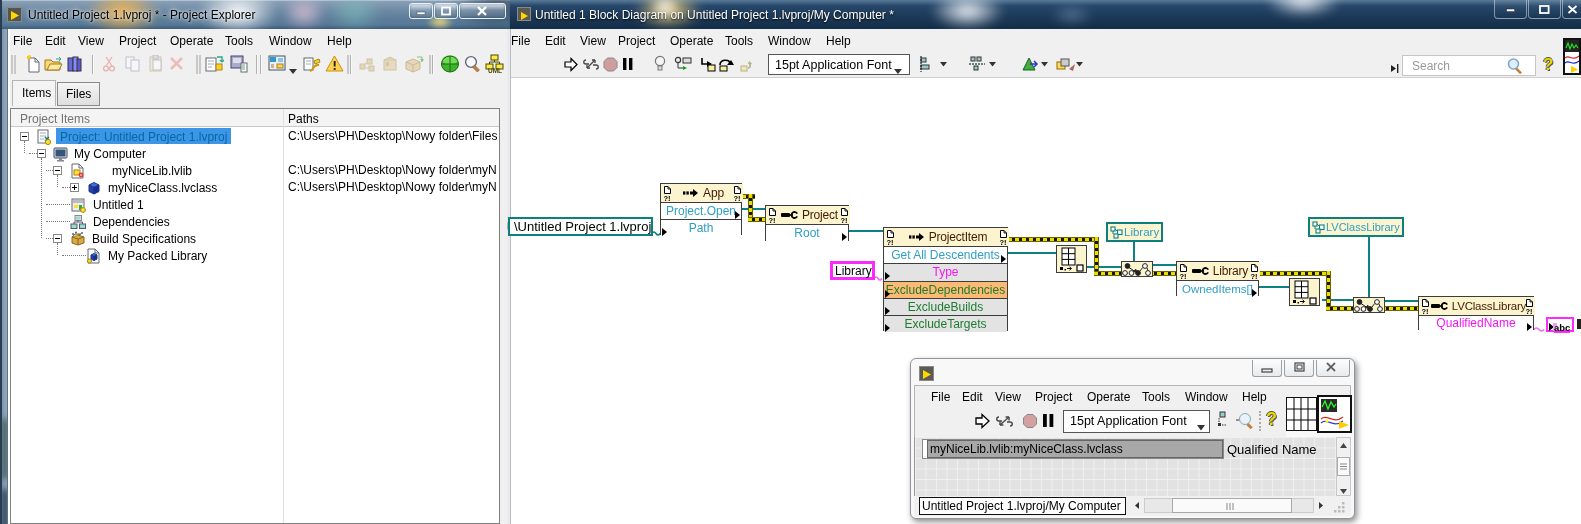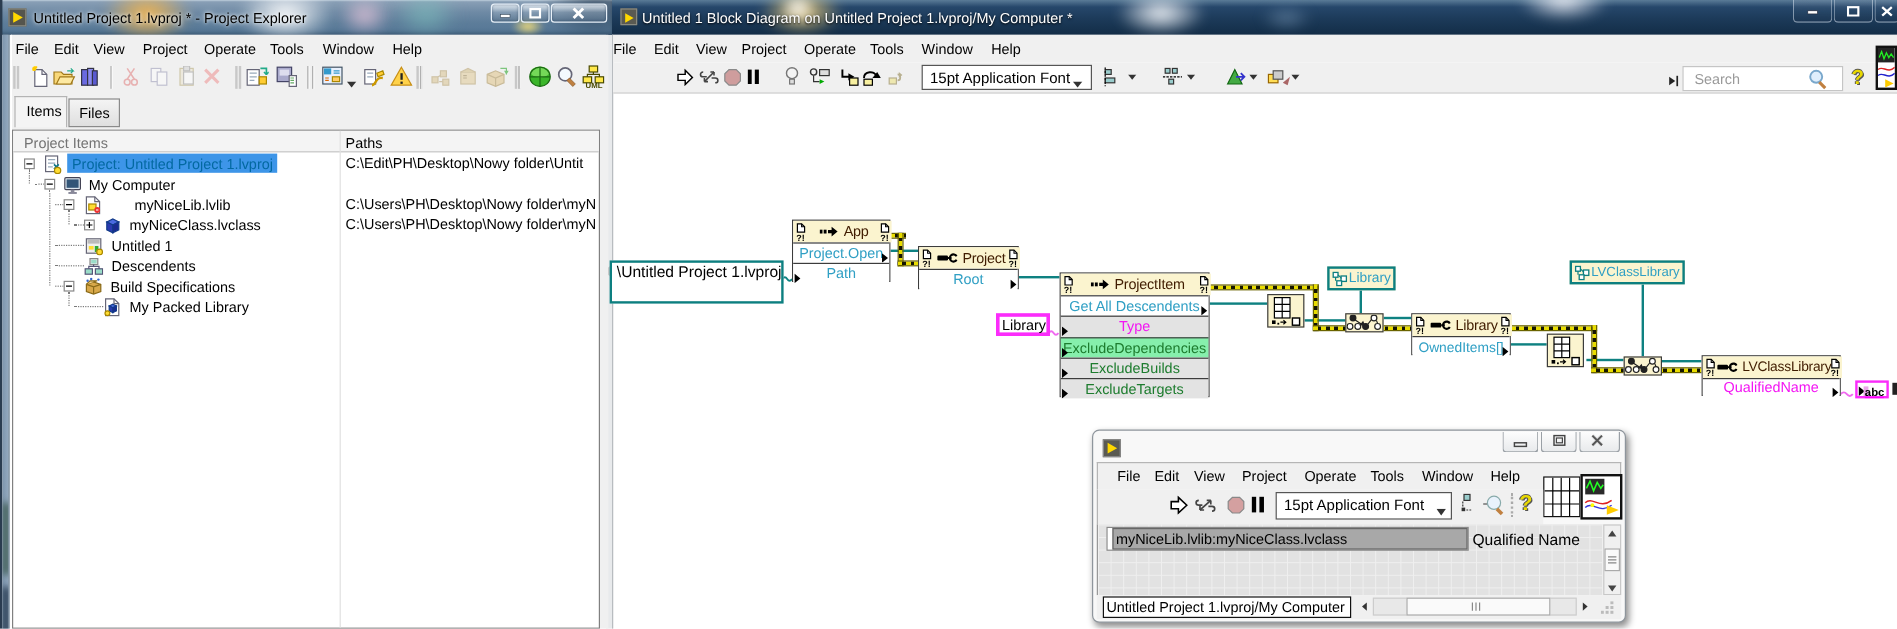--- a/index.html
+++ b/index.html
@@ -249,21 +249,21 @@
         </svg>
       </span>
       <span style="font-size:12px;color:#401c00;margin-left:4px;white-space:nowrap;letter-spacing:-0.2px;">ProjectItem</span>
     </div>
     <div class="nrow" style="top:18px;height:17px;background:#fff;color:#2f9fc4;font-size:12px;line-height:16px;">Get All Descendents<div style="position:absolute;left:117px;top:4px;width:6px;height:8px;"><svg width="6" height="8">
           <polygon points="0,0 5,4 0,8" fill="#000"></polygon>
         </svg></div></div>
     <div class="nrow" style="top:35px;height:18px;background:#e3e3e3;color:#f315f3;font-size:12px;line-height:17px;">Type<div style="position:absolute;left:1px;top:4px;width:6px;height:8px;"><svg width="6" height="8">
           <polygon points="0,0 5,4 0,8" fill="#000"></polygon>
         </svg></div></div>
-    <div class="nrow" style="top:53px;height:17px;background:#86efac;color:#1d7c2e;font-size:12px;line-height:16px;">ExcludeDependencies<div style="position:absolute;left:1px;top:4px;width:6px;height:8px;"><svg width="6" height="8">
+    <div class="nrow" style="top:53px;height:17px;background:#fdba74;color:#1d7c2e;font-size:12px;line-height:16px;">ExcludeDependencies<div style="position:absolute;left:1px;top:4px;width:6px;height:8px;"><svg width="6" height="8">
           <polygon points="0,0 5,4 0,8" fill="#000"></polygon>
         </svg></div></div>
     <div class="nrow" style="top:70px;height:17px;background:#e3e3e3;color:#1d7c2e;font-size:12px;line-height:16px;">ExcludeBuilds<div style="position:absolute;left:1px;top:4px;width:6px;height:8px;"><svg width="6" height="8">
           <polygon points="0,0 5,4 0,8" fill="#000"></polygon>
         </svg></div></div>
     <div class="nrow" style="top:87px;height:17px;background:#e3e3e3;color:#1d7c2e;font-size:12px;line-height:16px;">ExcludeTargets<div style="position:absolute;left:1px;top:4px;width:6px;height:8px;"><svg width="6" height="8">
           <polygon points="0,0 5,4 0,8" fill="#000"></polygon>
         </svg></div></div>
   </div>
 <div style="position:absolute;left:1176px;top:261px;width:83px;height:35px;border:1px solid #3c3c3c;background:#fff;">
@@ -314,21 +314,21 @@
           <path d="M16.2 3.6 A3 3 0 1 0 16.2 6.4" stroke="#000" stroke-width="1.8" fill="none"></path>
         </svg>
       </span>
       <span style="font-size:11.5px;color:#401c00;margin-left:4px;white-space:nowrap;letter-spacing:-0.2px;">LVClassLibrary</span>
     </div>
     <div class="nrow" style="top:18px;height:16px;background:#fff;color:#f315f3;font-size:12px;line-height:15px;">QualifiedName<div style="position:absolute;left:108px;top:4px;width:6px;height:8px;"><svg width="6" height="8">
           <polygon points="0,0 5,4 0,8" fill="#000"></polygon>
         </svg></div></div>
   </div>
 <div style="position:absolute;left:503px;top:218px;width:10px;height:16px;background:#b0b0b0;clip-path:polygon(100% 0,100% 100%,0 50%);"></div>
-<div style="position:absolute;left:508px;top:217px;width:145px;height:36px;border:2px solid #0d7f80;background:#fff;overflow:hidden;">
+<div style="position:absolute;left:508px;top:217px;width:145px;height:19px;border:2px solid #0d7f80;background:#fff;overflow:hidden;">
     <div style="position:absolute;left:4px;top:0px;font-size:13px;color:#000;white-space:nowrap;">\Untitled Project 1.lvproj</div>
   </div>
 <div style="position:absolute;left:830px;top:261px;width:45px;height:19px;border:3px solid #fb2cfb;background:#fff;">
     <div style="position:absolute;left:2px;top:0px;font-size:12px;color:#000;white-space:nowrap;">Library</div>
   </div>
 <div style="position:absolute;left:1106px;top:222px;width:57px;height:20px;border:2px solid #0d7f80;background:#fbf4cf;">
     <svg width="13" height="13" style="position:absolute;left:2px;top:2px;">
       <g stroke="#0d7f80" fill="#fff" stroke-width="1.1">
         <rect x="1" y="1" width="4" height="4"></rect>
         <rect x="7.5" y="4" width="4.5" height="4.5"></rect>
@@ -772,17 +772,17 @@
       <polygon points="5,7 5,11 8,12.5 8,8.5" fill="#2a3ab0" stroke="#123a8a"></polygon>
       <polygon points="11,7 11,11 8,12.5 8,8.5" fill="#1a2a90" stroke="#123a8a"></polygon>
       <circle cx="3.5" cy="13" r="2" fill="#fd3" stroke="#a80"></circle>
     </svg></div>
 <div style="position:absolute;left:56px;top:128px;width:175px;height:16px;background:#3d95e8;"></div>
 <div style="position:absolute;left:60px;top:130px;font-size:12px;color:#0369a1;white-space:nowrap;">Project: Untitled Project 1.lvproj</div>
 <div style="position:absolute;left:74px;top:147px;font-size:12px;color:#000;white-space:nowrap;">My Computer</div>
 <div style="position:absolute;left:93px;top:164px;font-size:12px;color:#000;white-space:nowrap;padding-left:19px;">myNiceLib.lvlib</div>
 <div style="position:absolute;left:108px;top:181px;font-size:12px;color:#000;white-space:nowrap;">myNiceClass.lvclass</div>
 <div style="position:absolute;left:93px;top:198px;font-size:12px;color:#000;white-space:nowrap;">Untitled 1</div>
-<div style="position:absolute;left:93px;top:215px;font-size:12px;color:#000;white-space:nowrap;">Descendents</div>
+<div style="position:absolute;left:93px;top:215px;font-size:12px;color:#000;white-space:nowrap;">Dependencies</div>
 <div style="position:absolute;left:92px;top:232px;font-size:12px;color:#000;white-space:nowrap;">Build Specifications</div>
 <div style="position:absolute;left:108px;top:249px;font-size:12px;color:#000;white-space:nowrap;">My Packed Library</div>
-<div style="position:absolute;left:288px;top:129px;width:211px;height:16px;font-size:12px;color:#000;white-space:nowrap;overflow:hidden;">C:\Edit\PH\Desktop\Nowy folder\Untit</div>
+<div style="position:absolute;left:288px;top:129px;width:211px;height:16px;font-size:12px;color:#000;white-space:nowrap;overflow:hidden;">C:\Users\PH\Desktop\Nowy folder\Files</div>
 <div style="position:absolute;left:288px;top:163px;width:211px;height:16px;font-size:12px;color:#000;white-space:nowrap;overflow:hidden;">C:\Users\PH\Desktop\Nowy folder\myN</div>
 <div style="position:absolute;left:288px;top:180px;width:211px;height:16px;font-size:12px;color:#000;white-space:nowrap;overflow:hidden;">C:\Users\PH\Desktop\Nowy folder\myN</div>
 </body></html>

